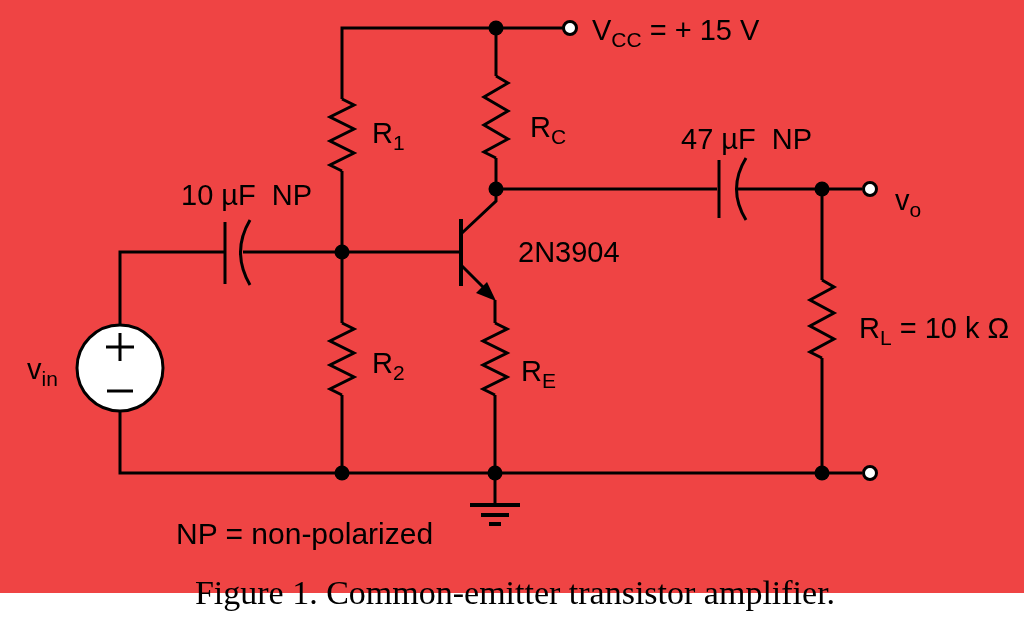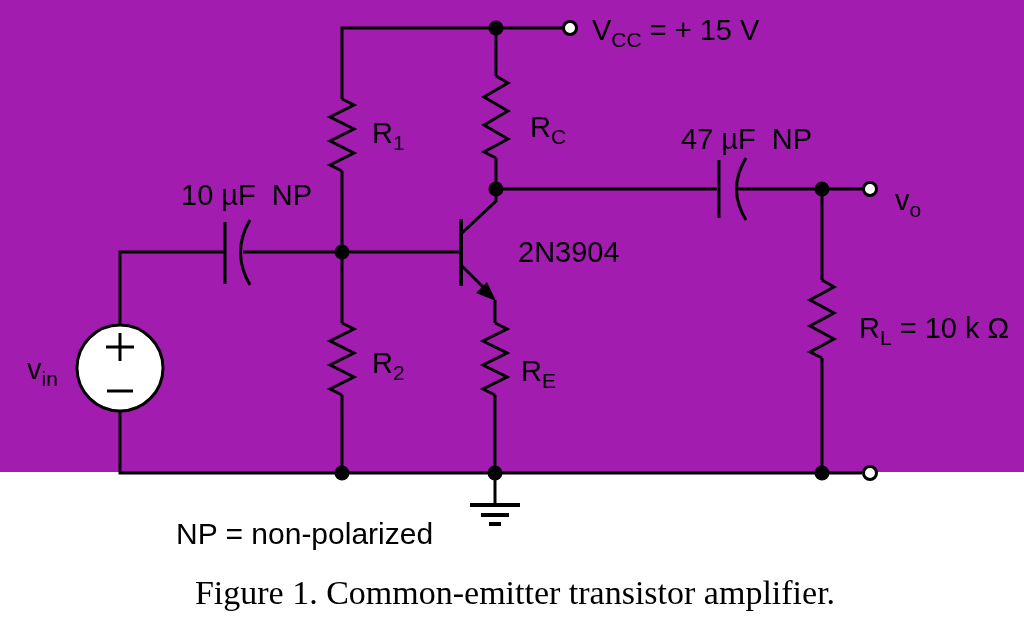--- a/index.html
+++ b/index.html
@@ -6,22 +6,22 @@
     margin: 0;
     padding: 0;
     background: #ffffff;
     width: 1024px;
     height: 623px;
     overflow: hidden;
   }
   .page {
     position: relative;
     width: 1024px;
-    height: 472px;
-    background: #a21caf;
+    height: 593px;
+    background: #ef4444;
   }
   svg { display: block; }
   .wire {
     stroke: #000000;
     stroke-width: 3;
     fill: none;
   }
   .thick {
     stroke: #000000;
     stroke-width: 4;

